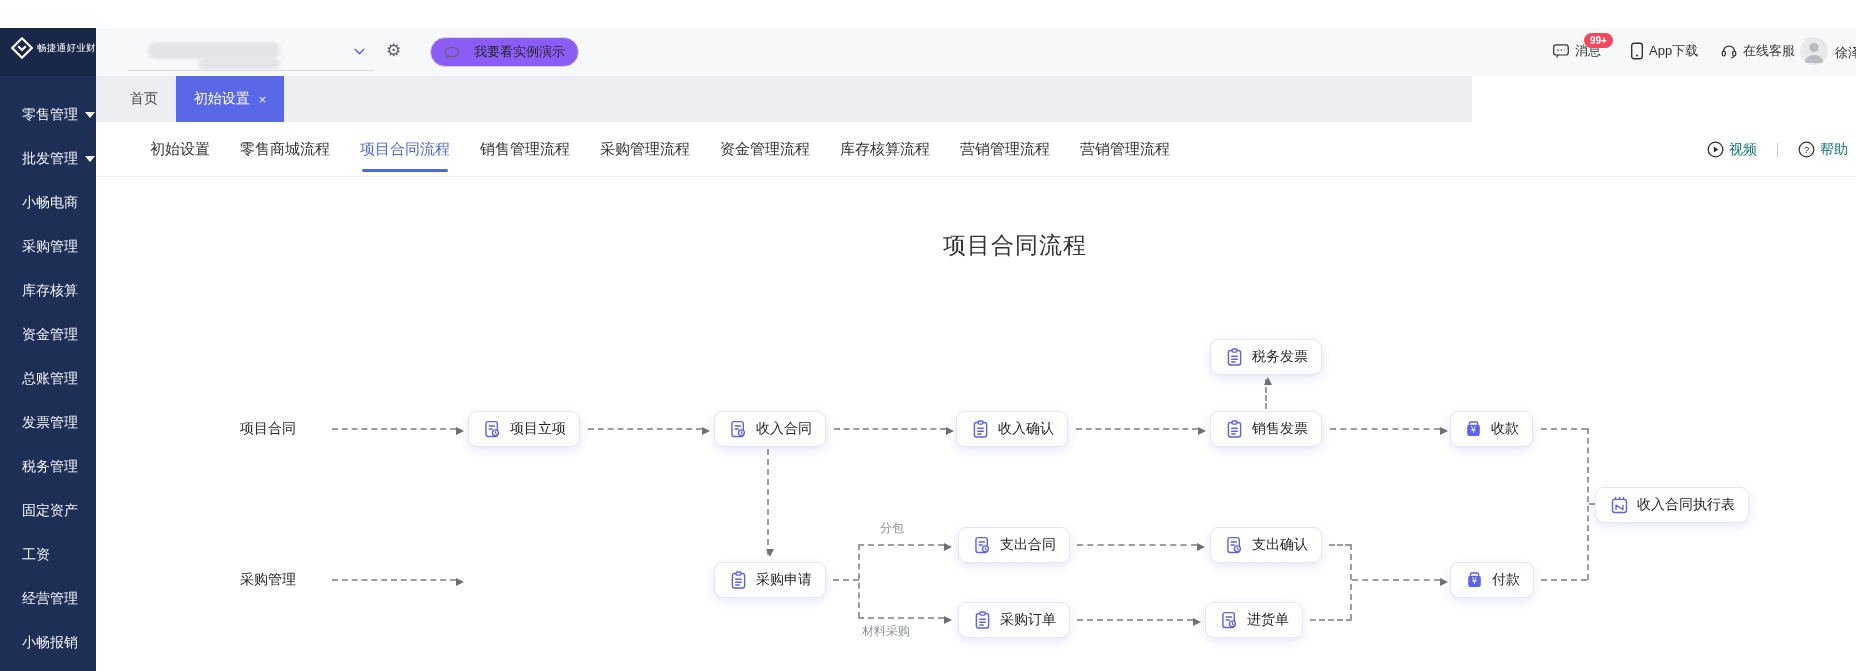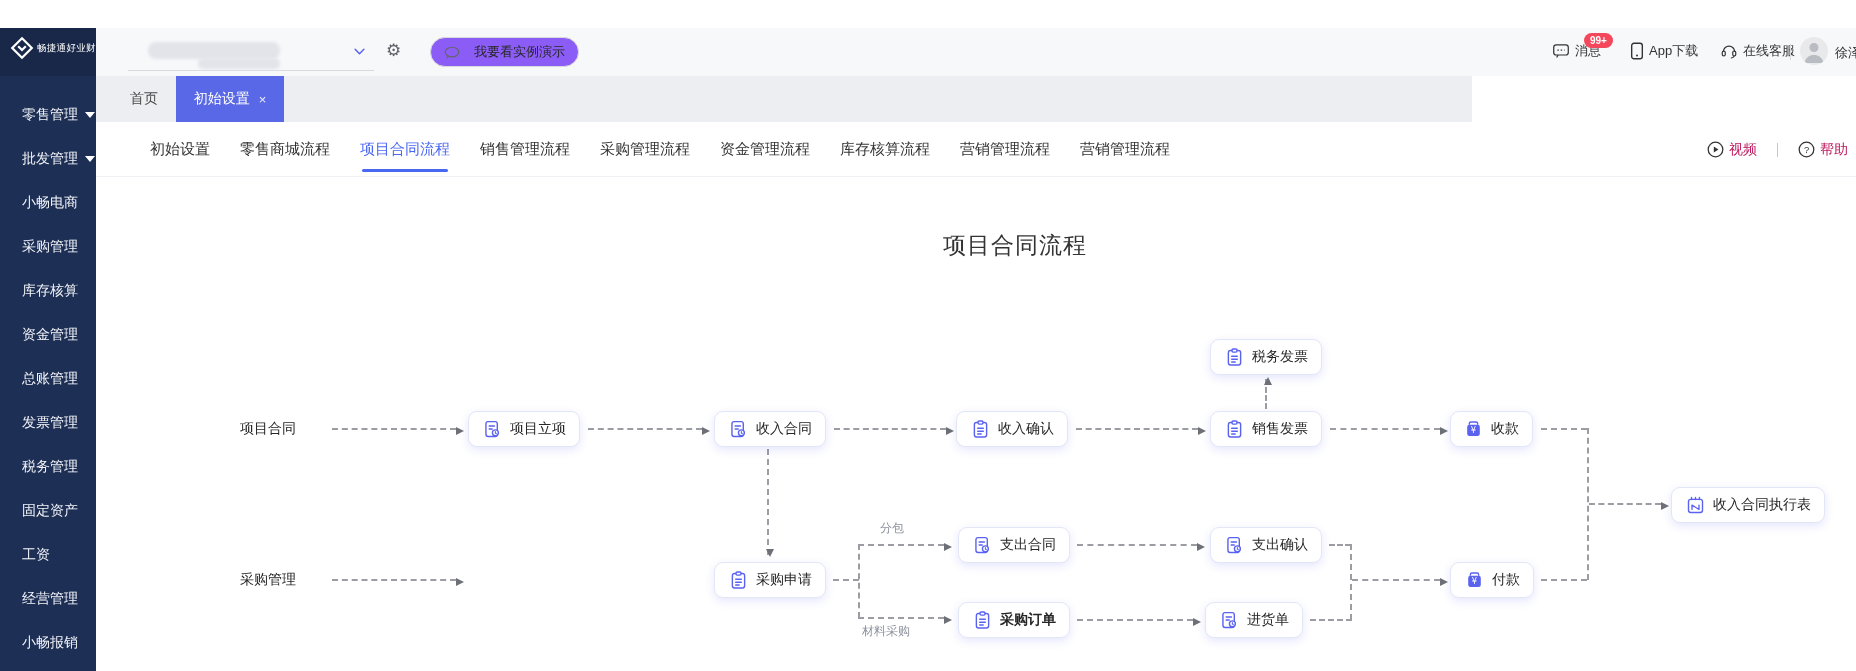--- a/index.html
+++ b/index.html
@@ -40,21 +40,21 @@
   .side-item{height:44px;display:flex;align-items:center;padding-left:22px;color:#f2f4f9;font-size:14px;font-weight:400;cursor:pointer;}
   .side-item .caret{width:0;height:0;border-left:5px solid transparent;border-right:5px solid transparent;
     border-top:6px solid #ffffff;margin-left:7px;}
   
   .content{position:absolute;left:96px;top:122px;width:1760px;height:549px;background:#ffffff;}
   .flow-nav{position:absolute;left:0;top:0;width:1760px;height:55px;display:flex;align-items:center;
     padding-left:54px;box-sizing:border-box;gap:30px;border-bottom:1px solid #f0f1f5;}
   .flow-tab{font-size:15px;color:#333;cursor:pointer;position:relative;white-space:nowrap;}
   .flow-tab.active{color:#4a67f2;font-weight:500;}
   .flow-tab.active::after{content:"";position:absolute;left:2px;right:2px;bottom:-13px;height:3px;background:#4a67f2;border-radius:2px;}
-  .nav-right{position:absolute;right:8px;top:0;height:55px;display:flex;align-items:center;gap:20px;font-size:14px;color:#be185d;}
+  .nav-right{position:absolute;right:8px;top:0;height:55px;display:flex;align-items:center;gap:20px;font-size:14px;color:#0f766e;}
   .nav-right .vdiv{width:1px;height:14px;background:#c6c6c6;}
   .nav-right .grp{display:flex;align-items:center;gap:5px;cursor:pointer;}
   
   #diagram{position:absolute;left:0;top:0;width:1856px;height:671px;pointer-events:none;}
   #diagram *{pointer-events:auto;}
   .diagram-title{position:absolute;left:835px;top:230px;width:360px;text-align:center;
     font-size:23px;font-weight:500;color:#333;letter-spacing:1px;}
   .lane-label{position:absolute;font-size:14px;font-weight:500;color:#262626;white-space:nowrap;}
   .flow-node{position:absolute;height:36px;display:flex;align-items:center;gap:7px;padding:0 13px;
     background:#fff;border:1px solid #e3e6f6;border-radius:9px;box-sizing:border-box;
@@ -324,21 +324,21 @@
         <use href="#sym-clipboard"></use>
       </svg>
       <span>税务发票</span>
     </div>
     <div class="flow-node" style="left: 1450px; top: 411px; padding-left: 12px;">
       <svg class="node-icon">
         <use href="#sym-money"></use>
       </svg>
       <span>收款</span>
     </div>
-    <div class="flow-node" style="left: 1671px; top: 487px;">
+    <div class="flow-node" style="left: 1595px; top: 487px;">
       <svg class="node-icon">
         <use href="#sym-calendar"></use>
       </svg>
       <span>收入合同执行表</span>
     </div>
     <div class="flow-node" style="left: 714px; top: 562px; align-items: center;">
       <svg class="node-icon">
         <use href="#sym-clipboard"></use>
       </svg>
       <span>采购申请</span>
@@ -348,21 +348,21 @@
         <use href="#sym-doc"></use>
       </svg>
       <span>支出合同</span>
     </div>
     <div class="flow-node" style="left: 1210px; top: 527px;">
       <svg class="node-icon">
         <use href="#sym-doc"></use>
       </svg>
       <span>支出确认</span>
     </div>
-    <div class="flow-node" style="left: 958px; top: 602px; font-weight: bold;">
+    <div class="flow-node" style="left: 958px; top: 602px;">
       <svg class="node-icon">
         <use href="#sym-clipboard"></use>
       </svg>
       <span>采购订单</span>
     </div>
     <div class="flow-node" style="left: 1205px; top: 602px;">
       <svg class="node-icon">
         <use href="#sym-doc"></use>
       </svg>
       <span>进货单</span>

